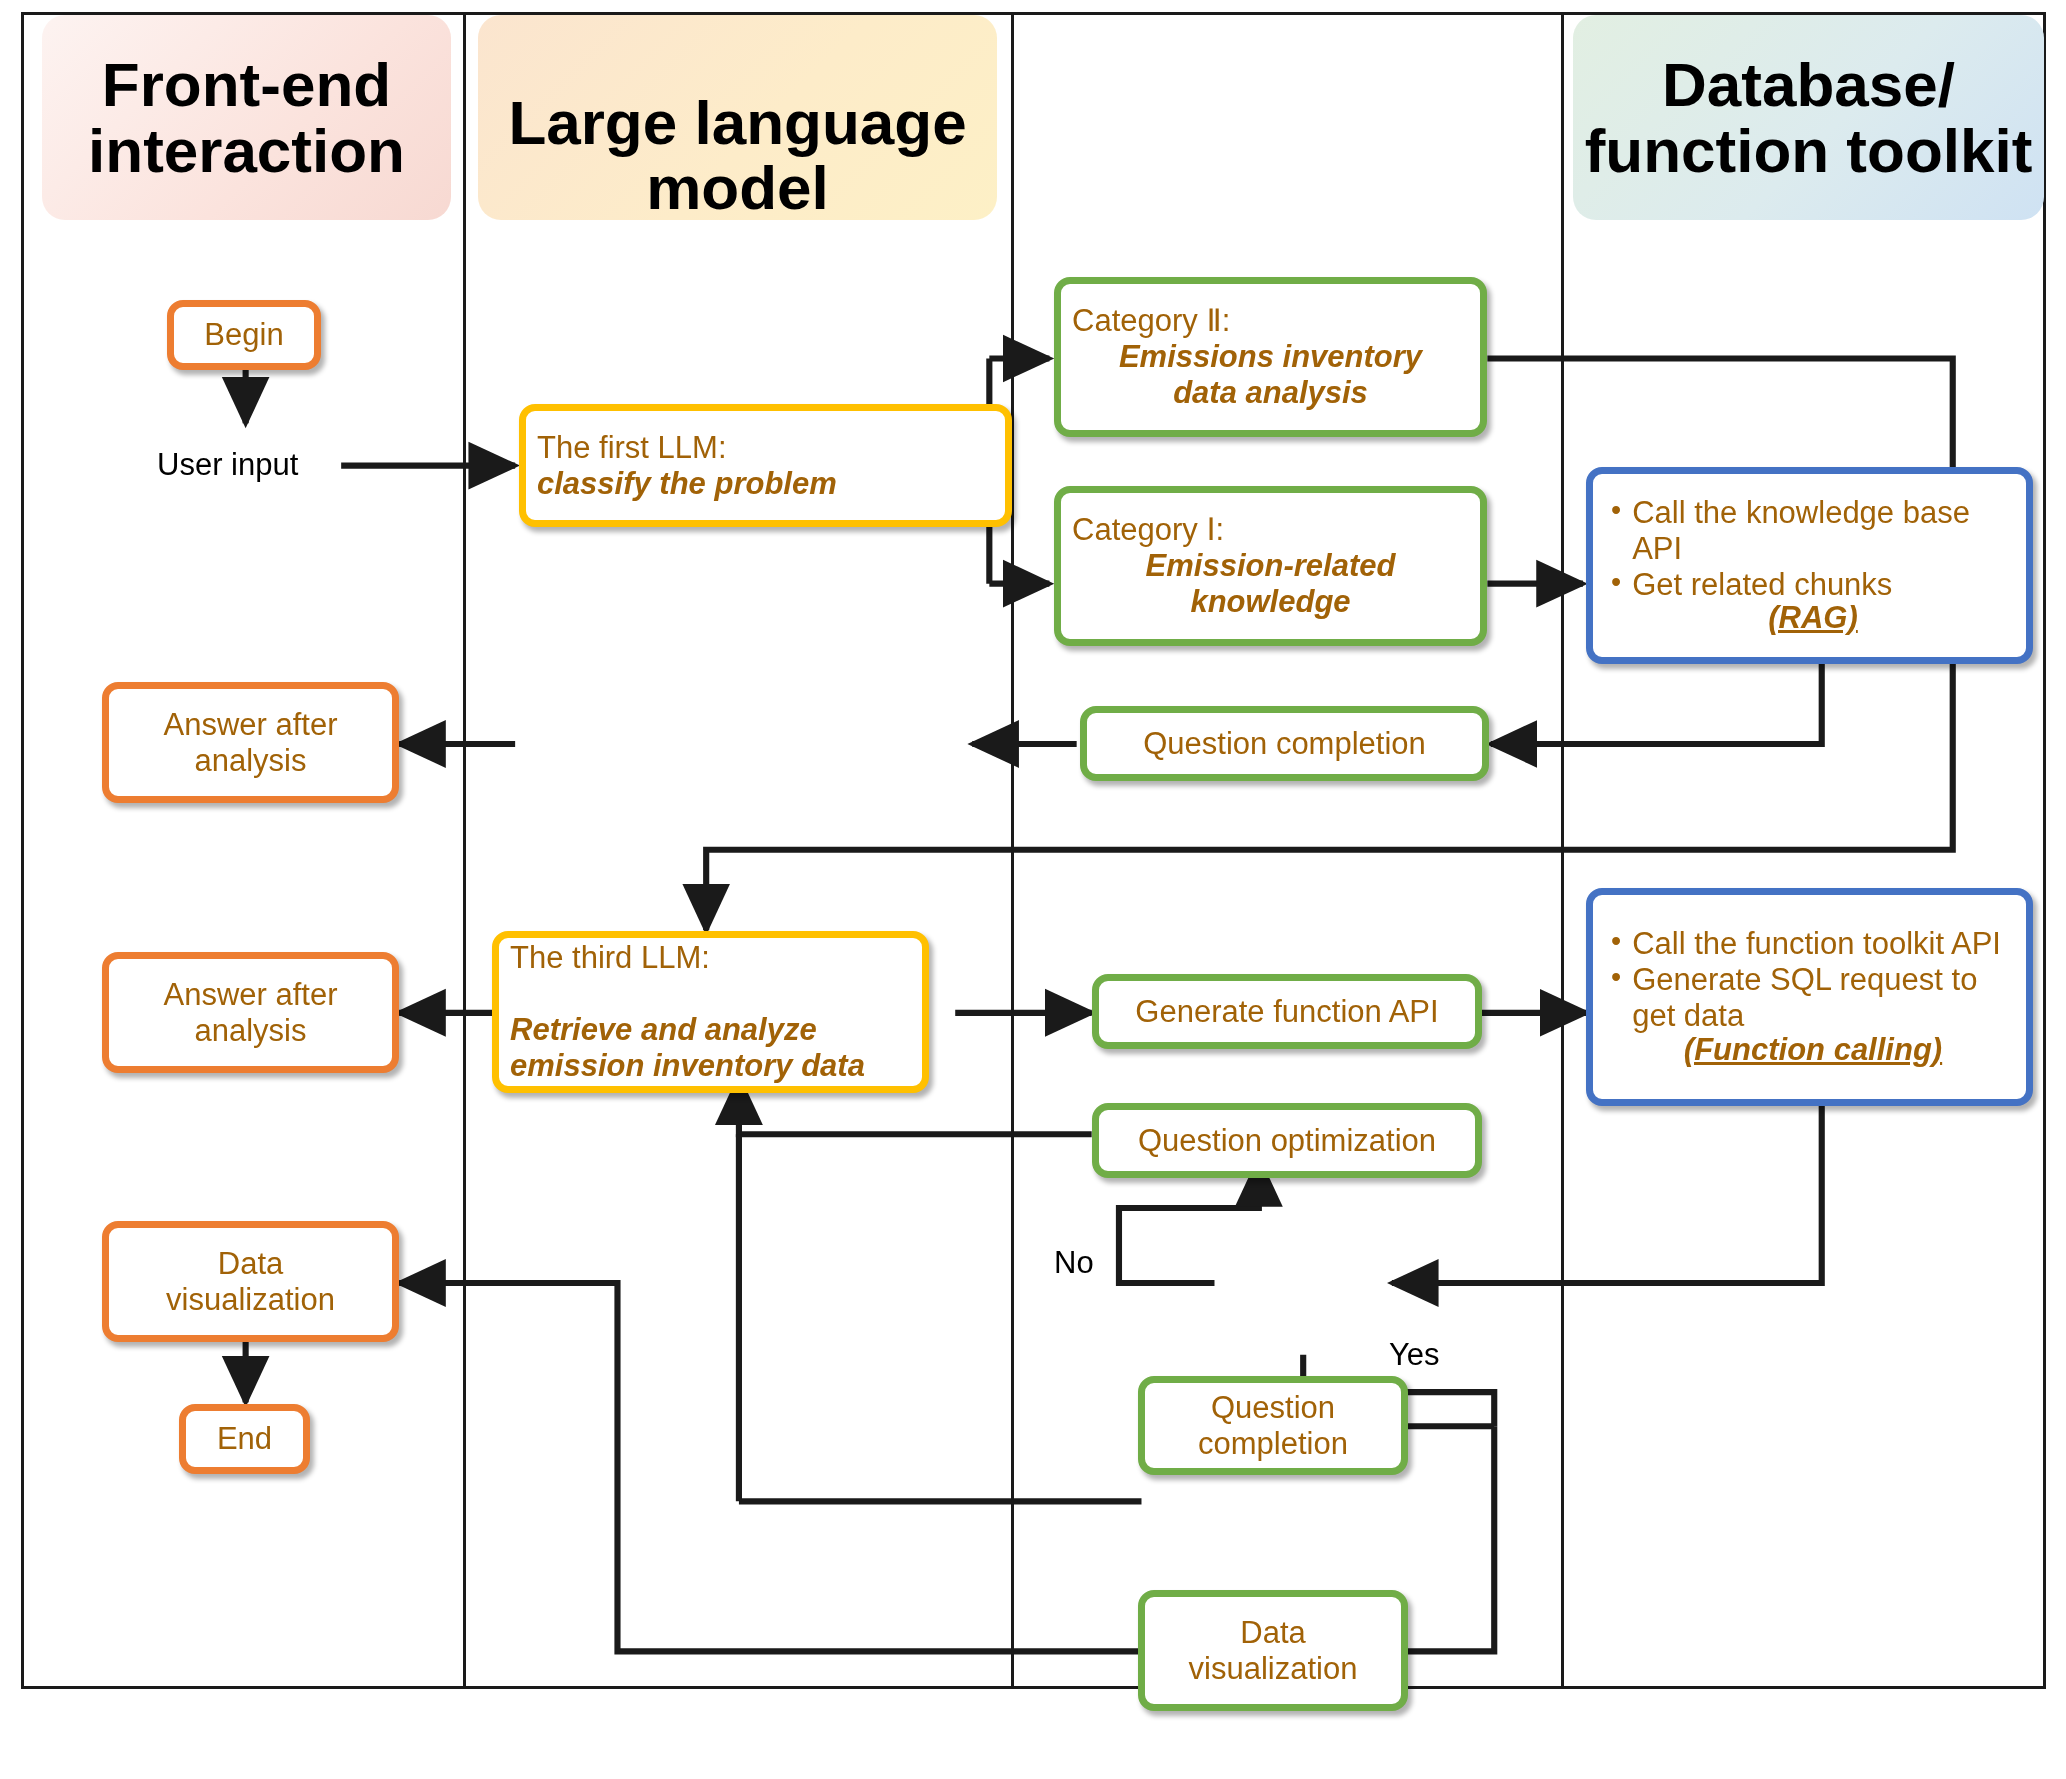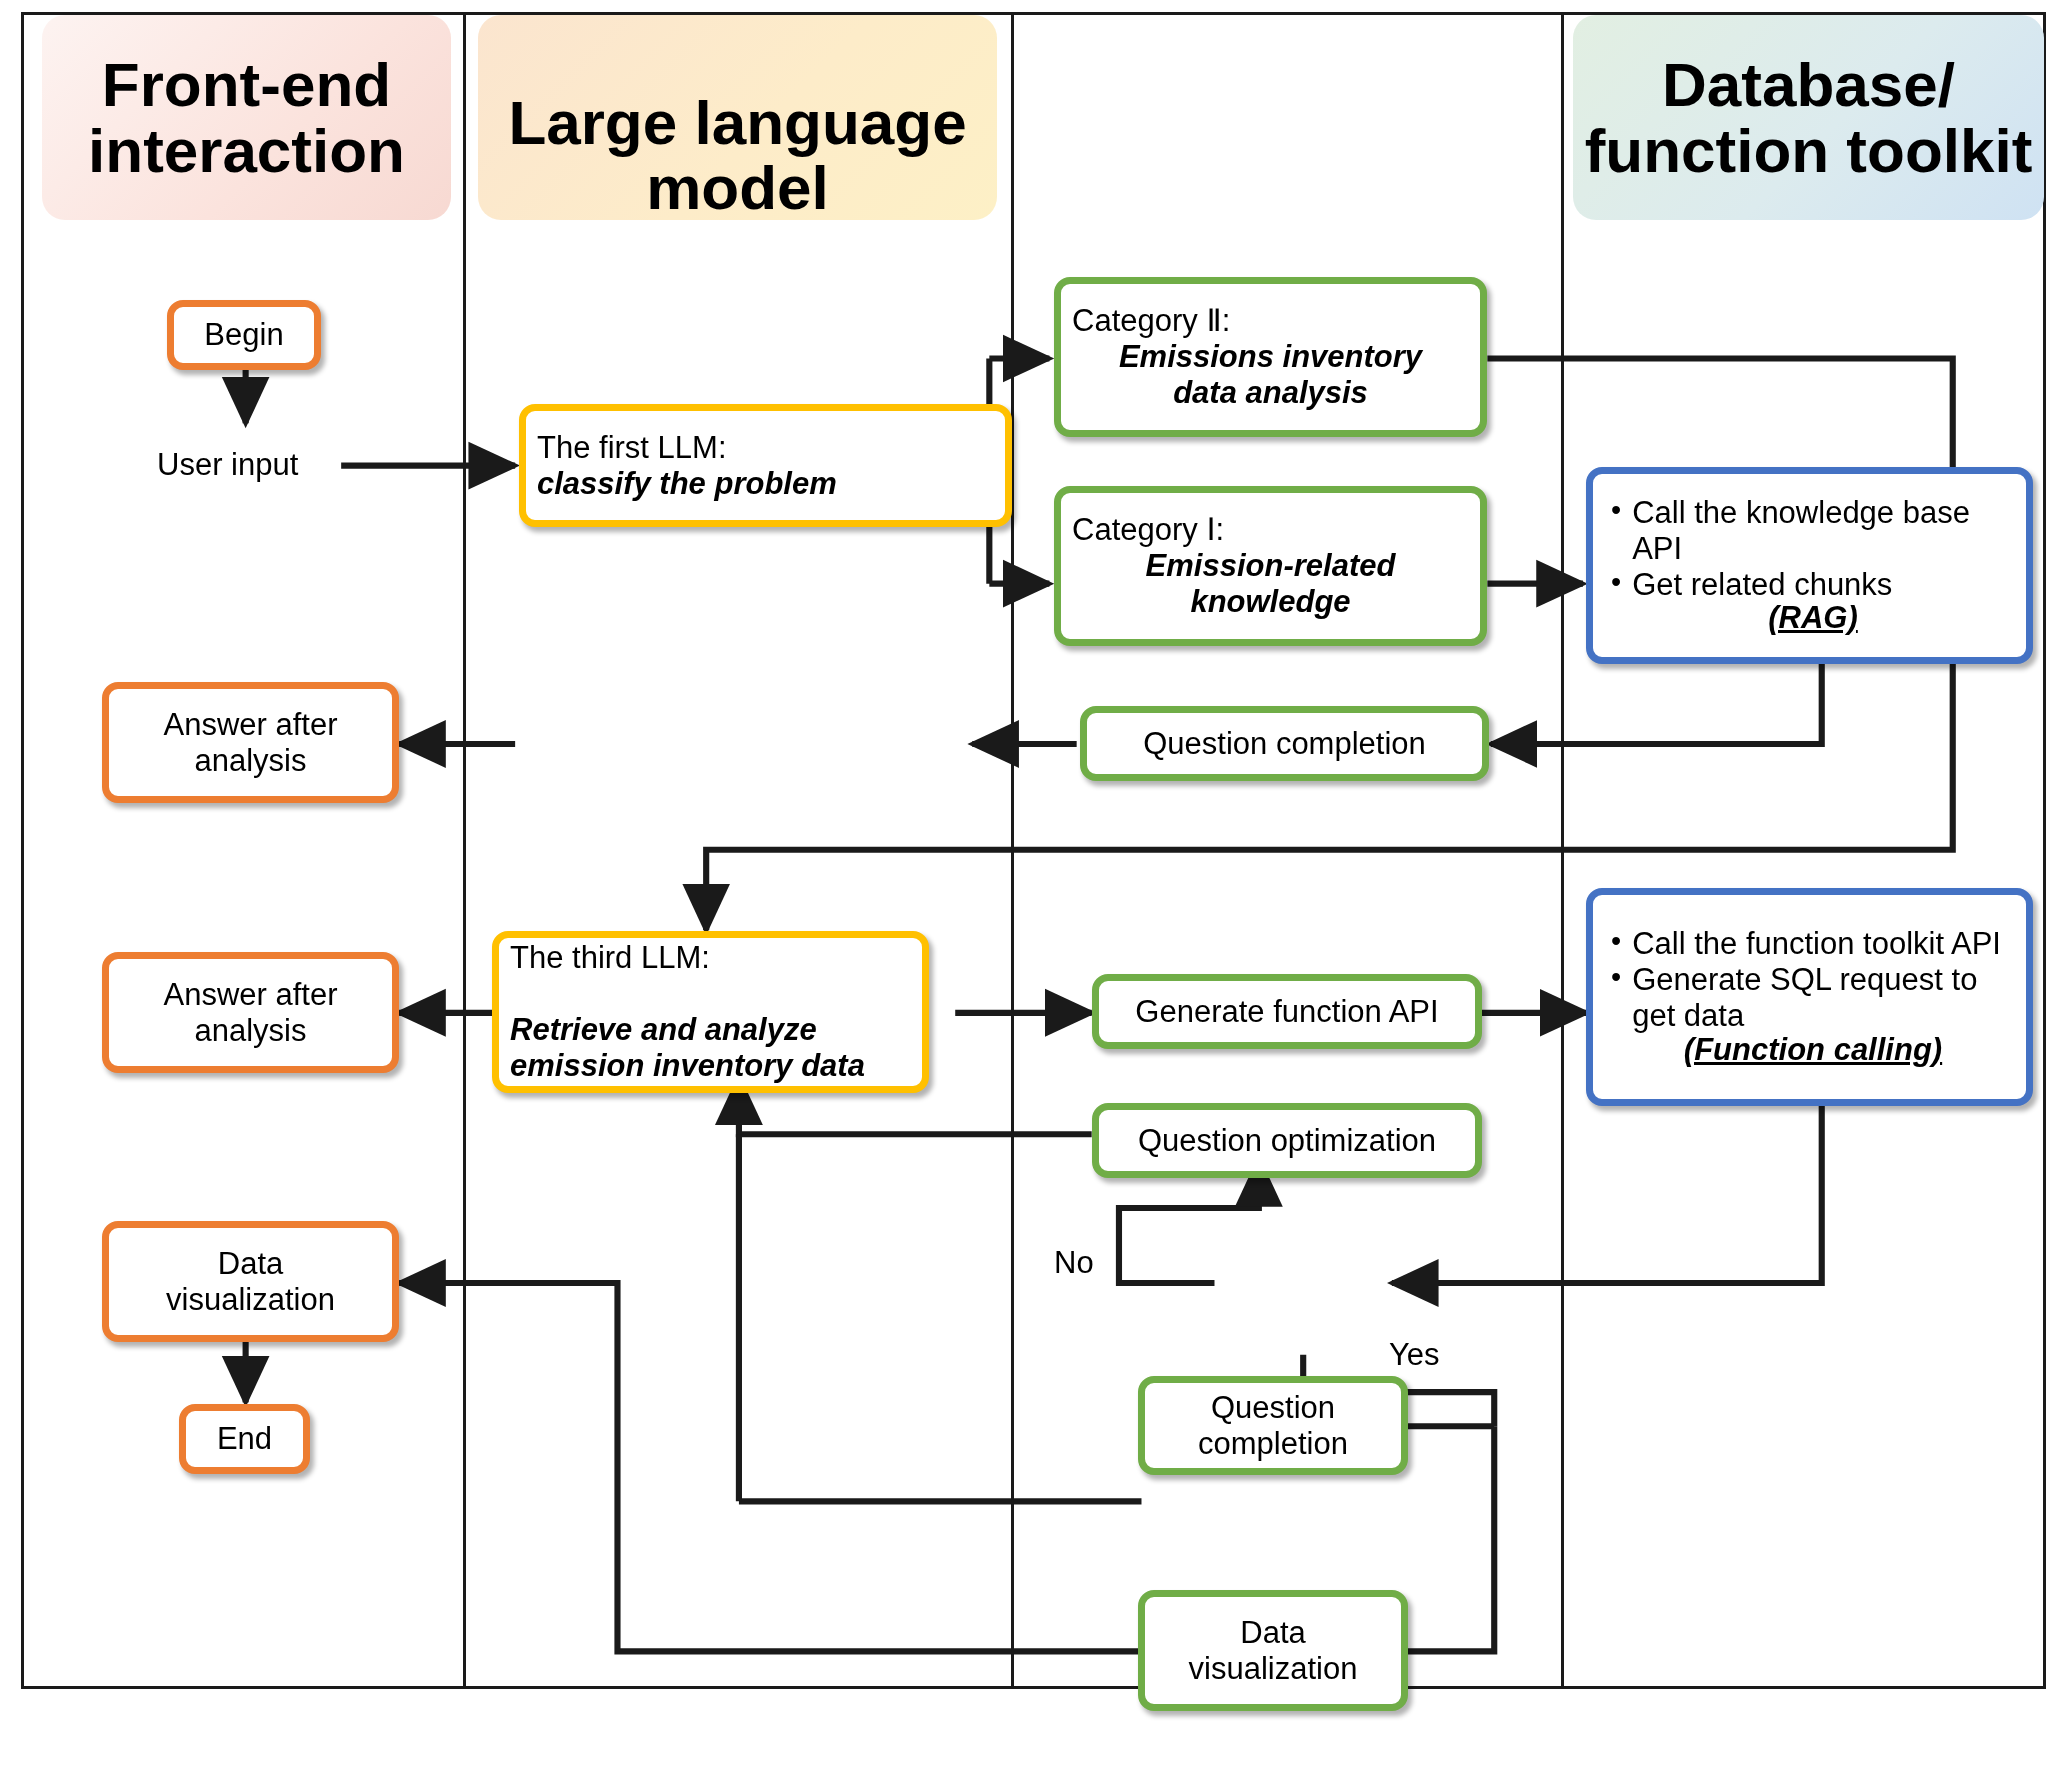--- a/index.html
+++ b/index.html
@@ -14,21 +14,21 @@
   .lane-head{position:absolute;border-radius:23px;display:flex;align-items:center;justify-content:center;text-align:center;
              font-weight:bold;font-size:62px;line-height:1.05;color:#000;padding:0 9.6px;box-sizing:border-box;}
   .lh1{background:linear-gradient(135deg,#fdf3f1 0%,#fbe3dd 60%,#f7d9d2 100%);}
   .lh2{background:linear-gradient(135deg,#fbe5cf 0%,#fdecc9 55%,#fdf0c6 100%);}
   .lh3{background:linear-gradient(135deg,#fbf0cc 0%,#f3f0c6 50%,#e4efcd 100%);}
   .lh4{background:linear-gradient(135deg,#e2efe2 0%,#dcebee 55%,#cfe2f3 100%);}
 
   
   .node{position:absolute;box-sizing:border-box;background:#ffffff;border-radius:16px;
         display:flex;flex-direction:column;justify-content:center;
-        font-size:31px;line-height:1.16;color:#000000;
+        font-size:31px;line-height:1.16;color:#a16207;
         box-shadow:3.4px 4.8px 4.8px rgba(0,0,0,0.30);padding:4.1px 11px;}
   .n-orange{border:7.5px solid #ED7D31;}
   .n-yellow{border:7.5px solid #FFC000;}
   .n-green {border:7.5px solid #70AD47;}
   .n-blue  {border:7.5px solid #4472C4;}
   .ctr{text-align:center;}
   .lft{text-align:left;}
   .ital{font-style:italic;font-weight:bold;}
   .und{text-decoration:underline;}
 

